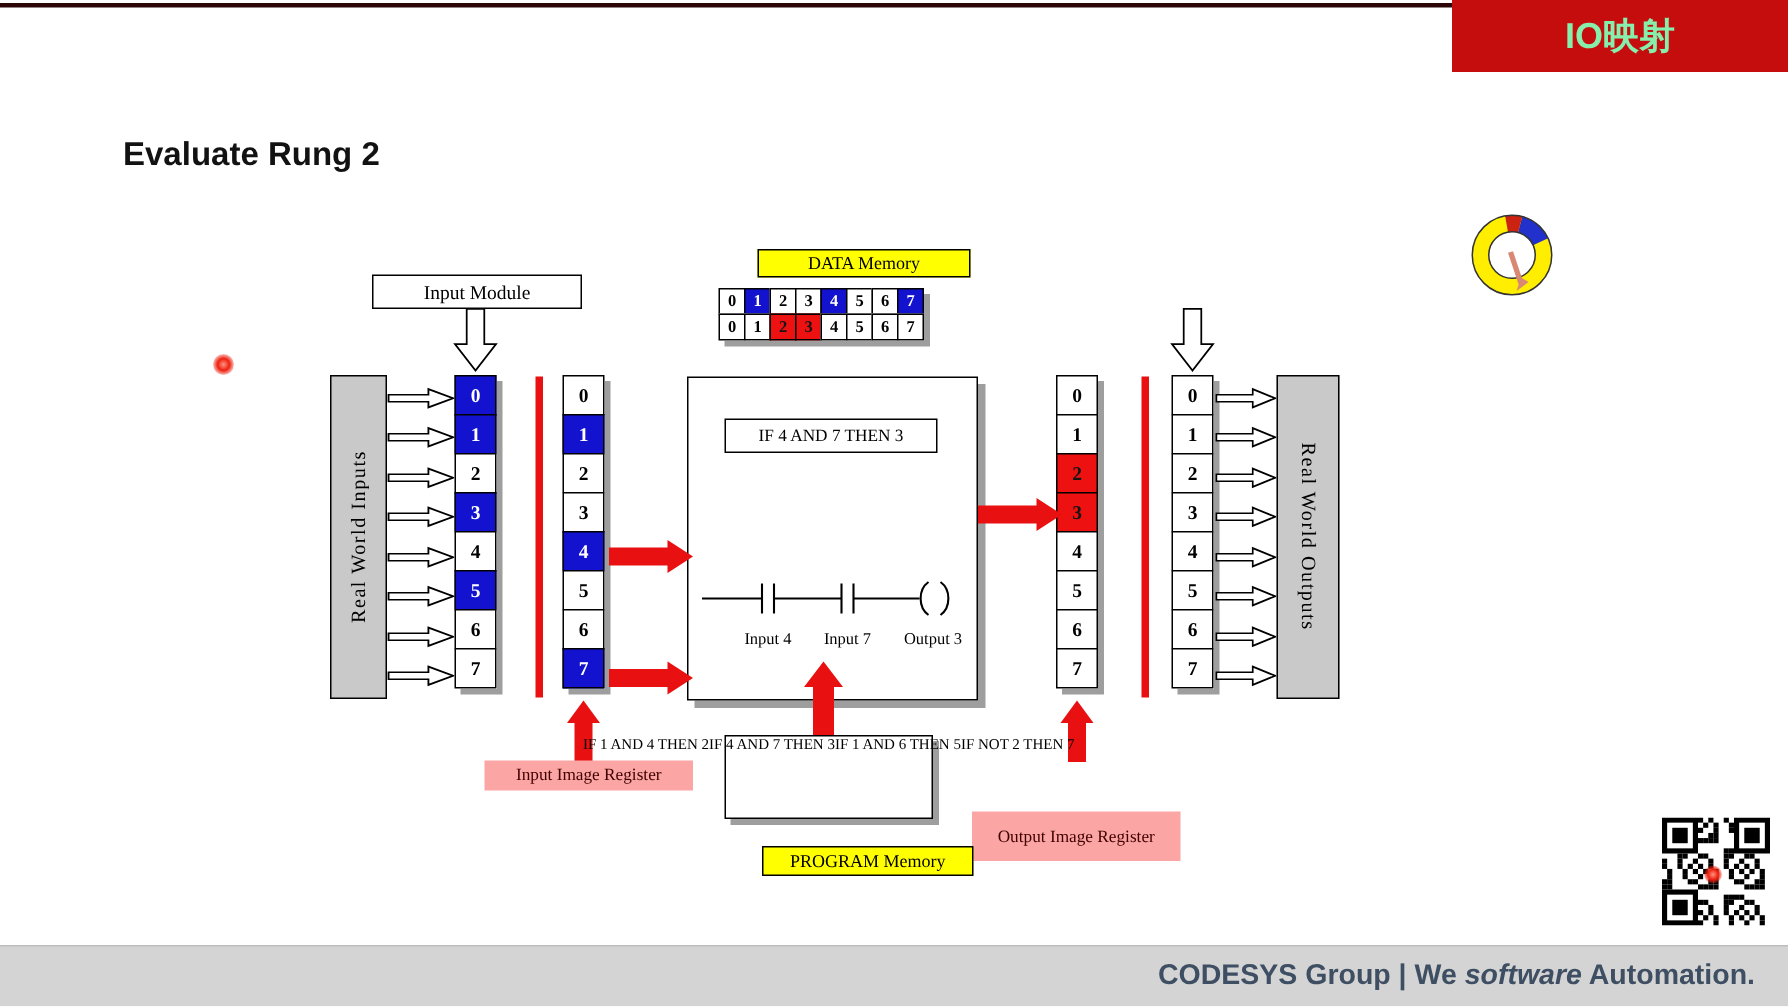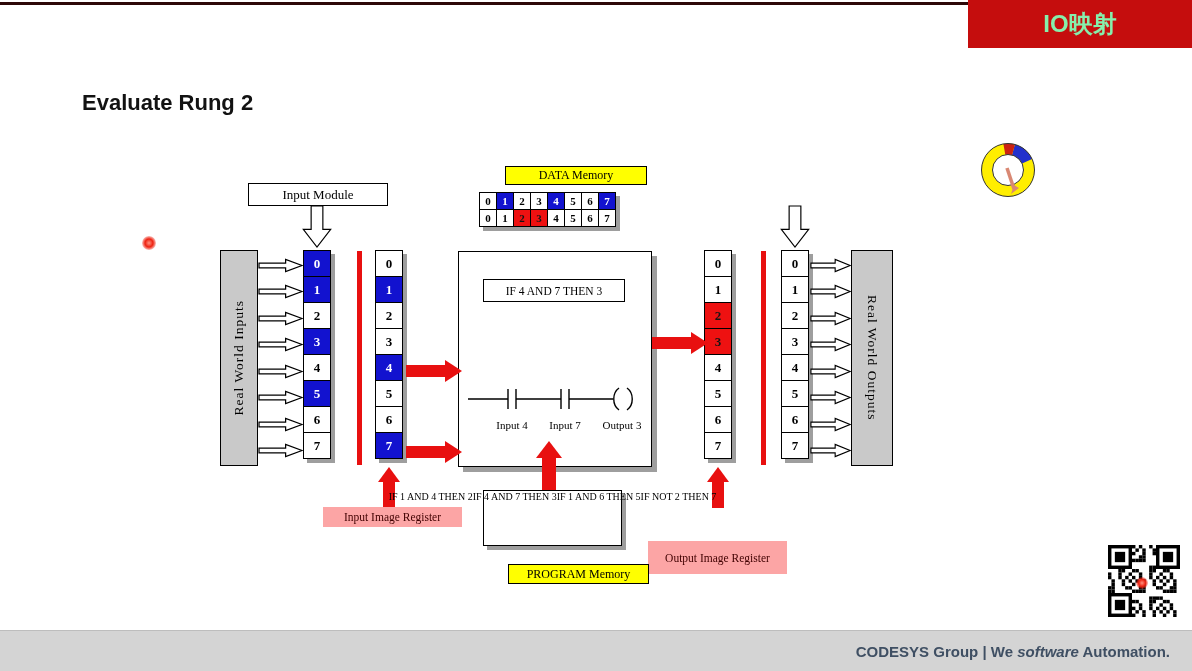--- a/index.html
+++ b/index.html
@@ -75,21 +75,21 @@
                  border-left:13px solid transparent; border-right:13px solid transparent;
                  border-bottom:17px solid #e81010; }
   .r-up-big .shaft { position:absolute; left:6px; top:16px; width:14px; height:33px; background:#e81010; }
 
   .laser { width:14px; height:14px; border-radius:50%;
            background:radial-gradient(circle, #ff9280 0%, #ee2110 40%, rgba(238,33,16,0.25) 72%, rgba(238,33,16,0) 100%); }
 
   .footer { left:0; top:630px; width:1192px; height:41px; background:#d4d4d4;
             border-top:1px solid #bdbdbd; display:flex; align-items:center;
             justify-content:flex-end; padding-right:22px; box-sizing:border-box;
-            font-size:15px; font-weight:bold; color:#3f4f63; }
+            font-size:19px; font-weight:bold; color:#3f4f63; }
   .footer i { font-style:italic; }
 </style>
 </head>
 <body>
 
 <div class="stage">
 
   <div class="abs topline"></div>
   <div class="abs badge">
     <span>IO映射</span>

